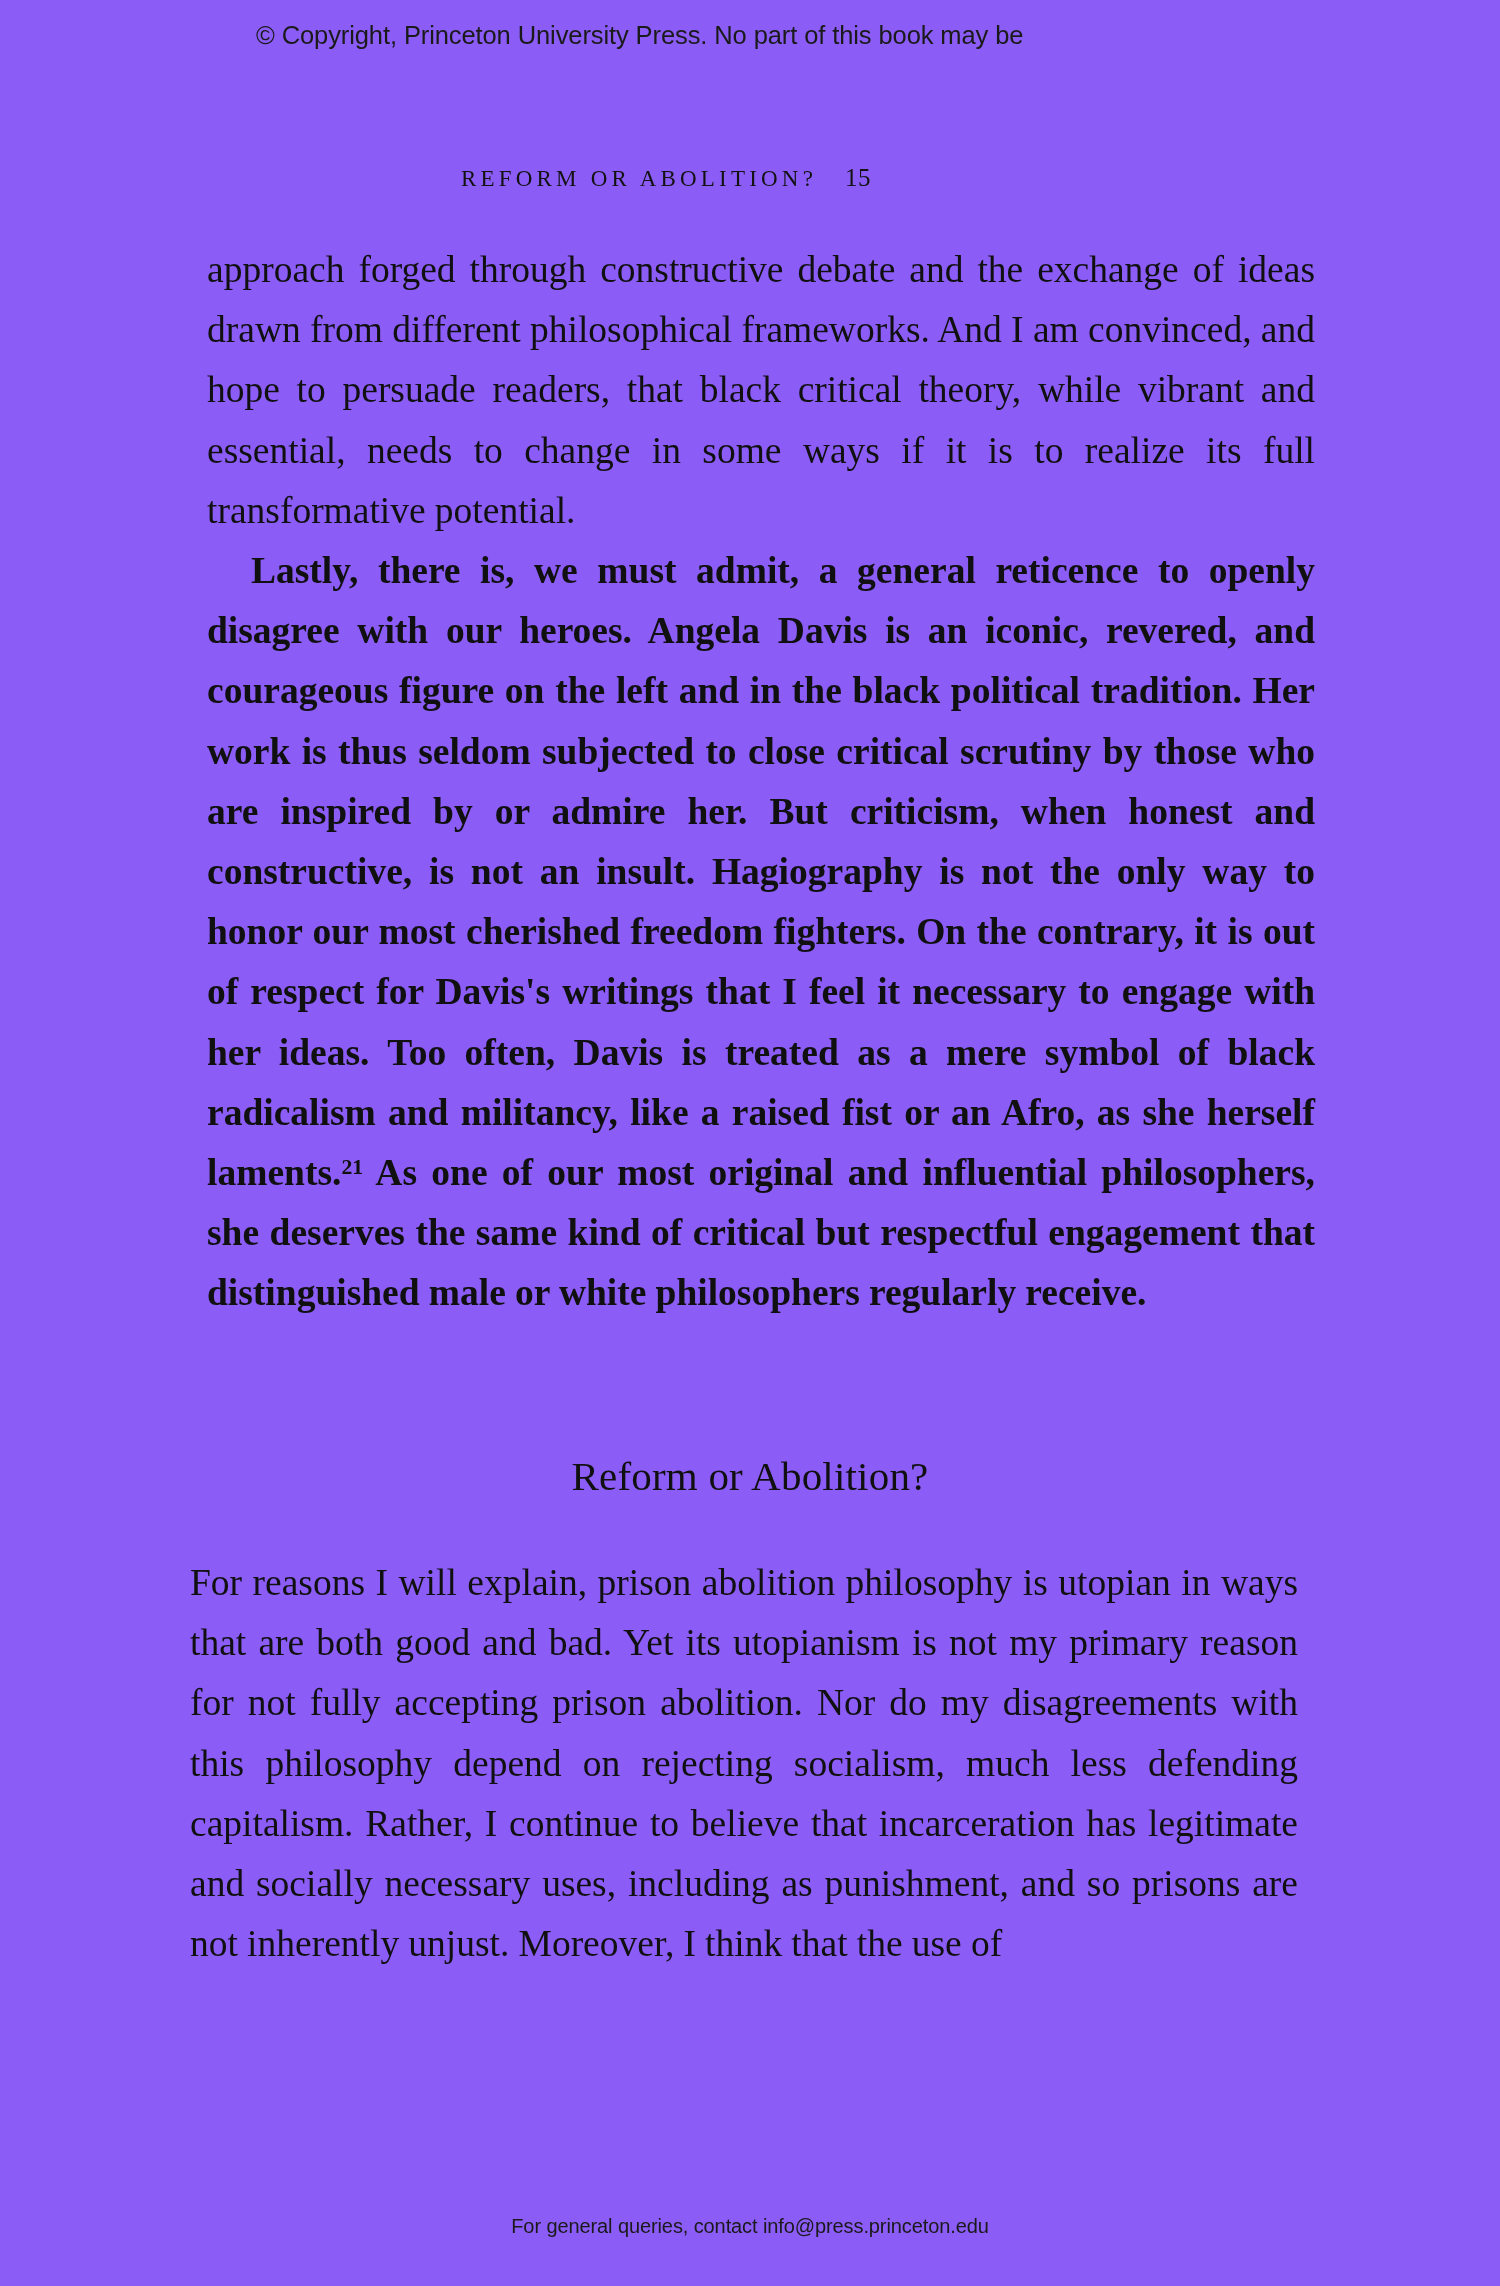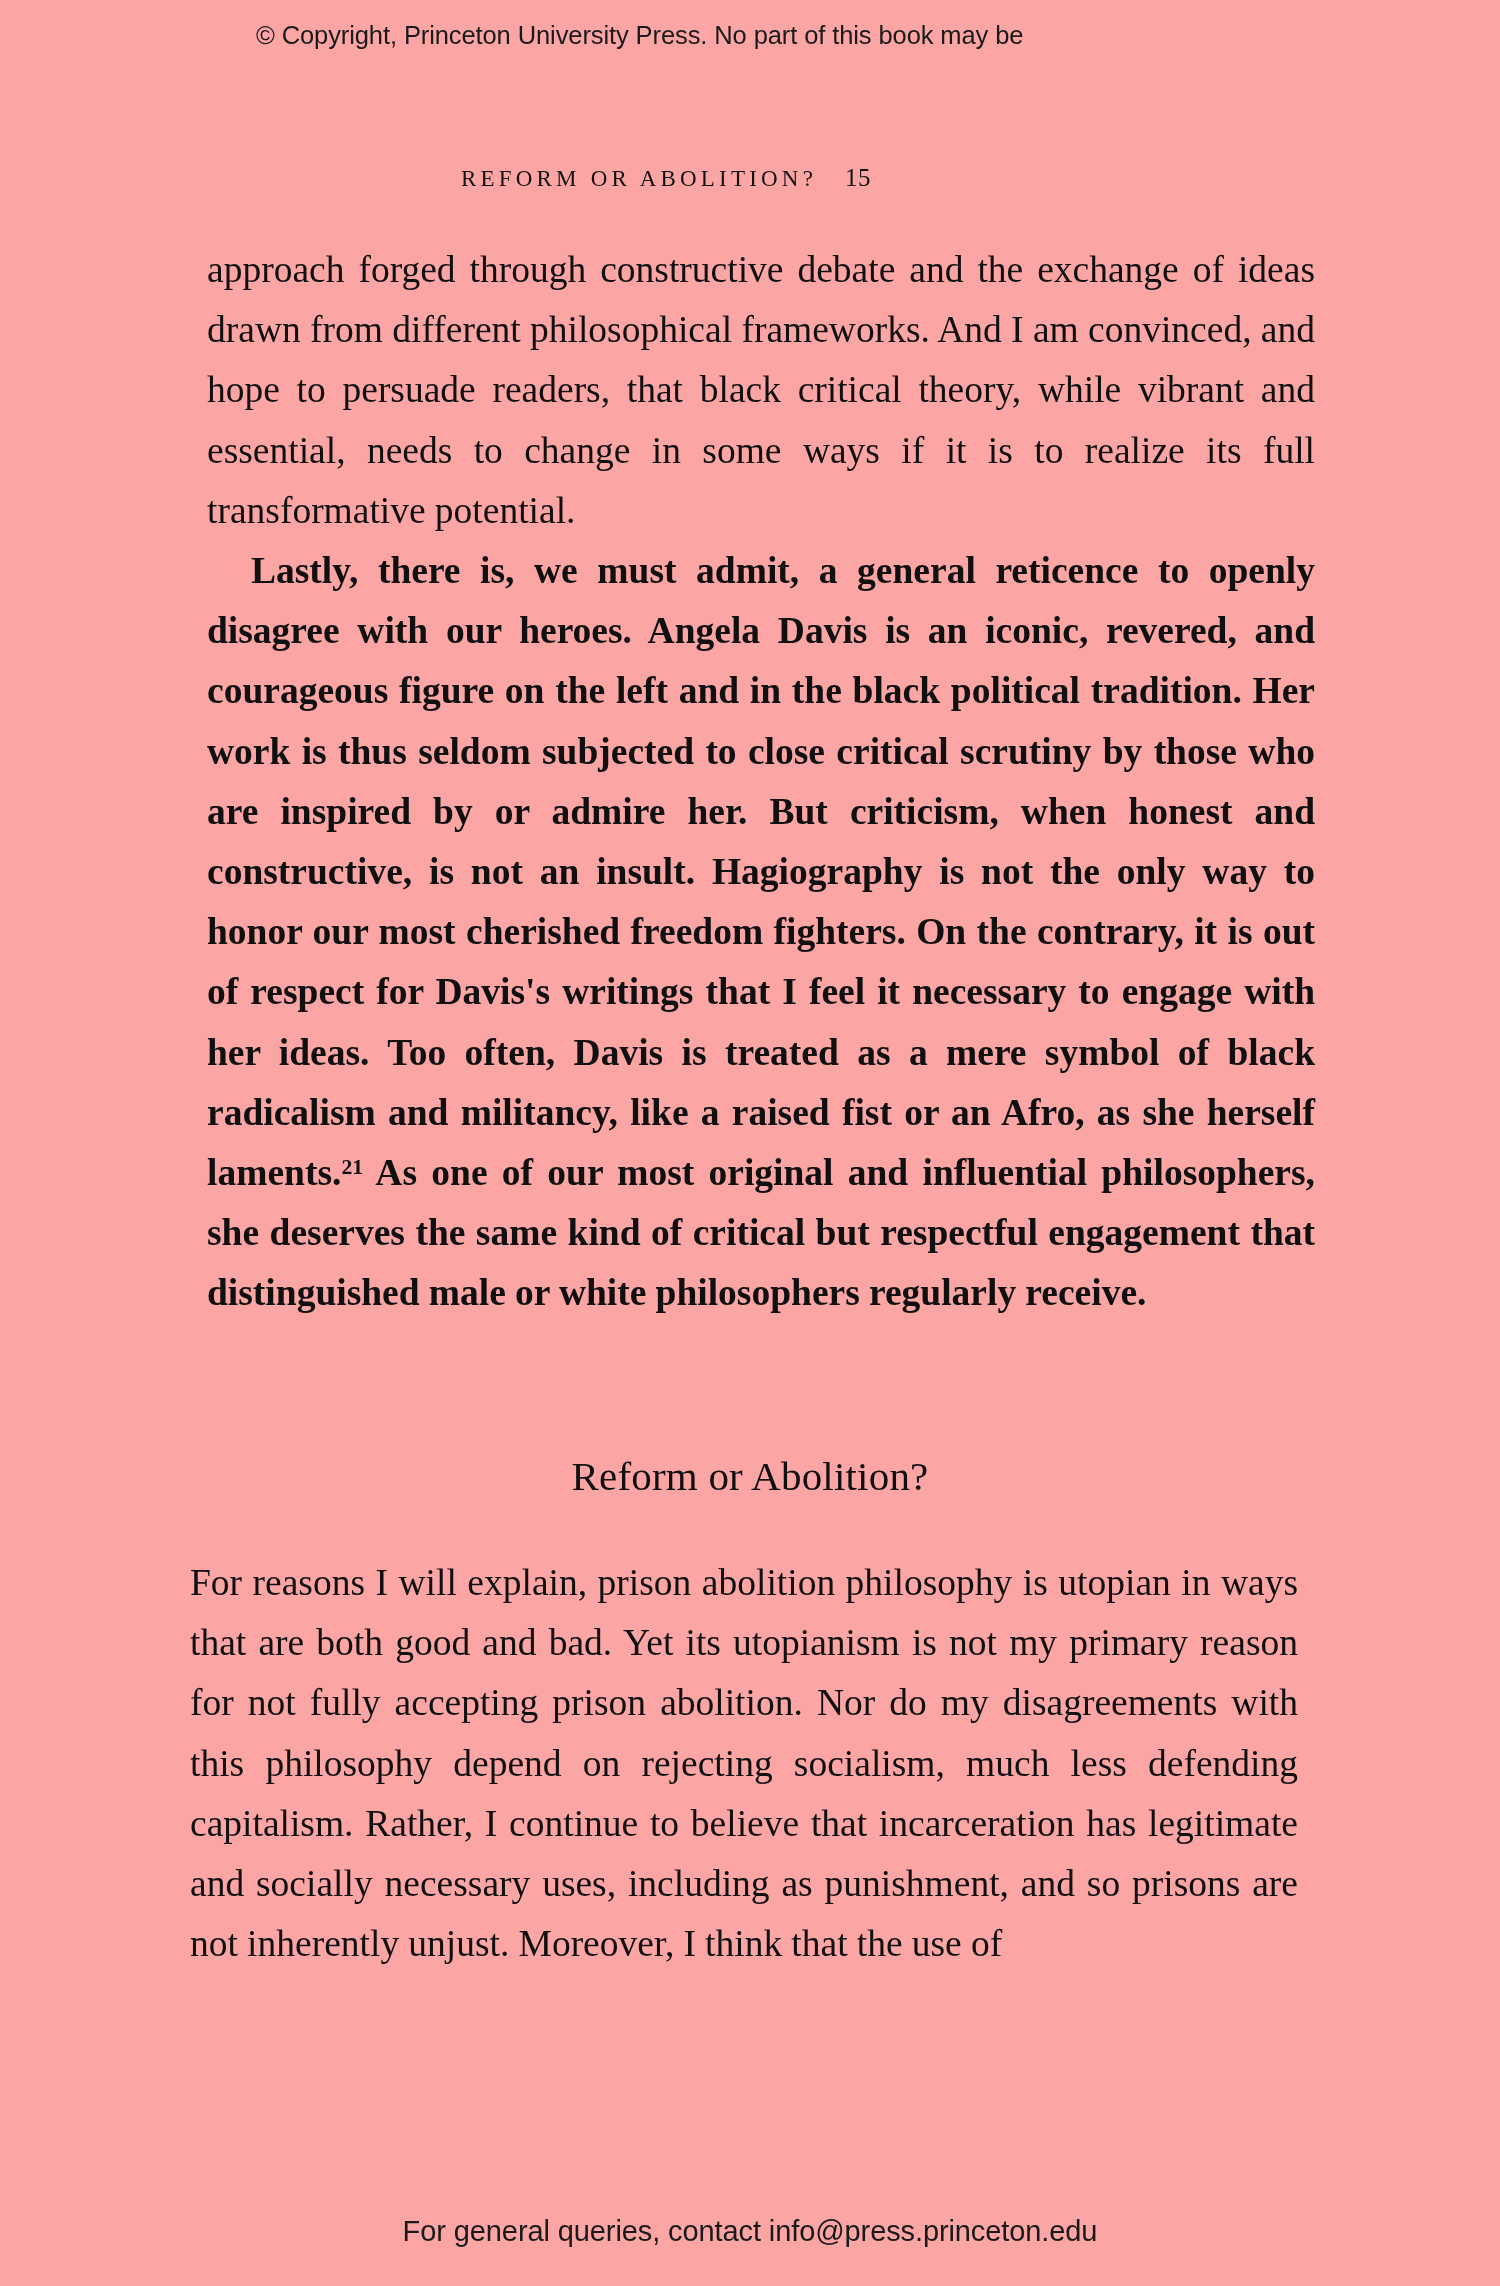--- a/index.html
+++ b/index.html
@@ -4,21 +4,21 @@
 <style>
   html, body {
     margin: 0;
     padding: 0;
     background: #ffffff;
   }
   .page {
     position: relative;
     width: 1500px;
     height: 2286px;
-    background: #fca5a5;
+    background: #8b5cf6;
     overflow: hidden;
     box-sizing: border-box;
   }
 
   
   .copyright {
     position: absolute;
     left: 256px;
     top: 18px;
     width: 1000px;
@@ -104,21 +104,21 @@
   }
 
   
   .footer {
     position: absolute;
     left: 0;
     top: 2215px;
     width: 1500px;
     text-align: center;
     font-family: "Liberation Sans", sans-serif;
-    font-size: 29px;
+    font-size: 20px;
     color: #1a1a1a;
     letter-spacing: -0.1px;
   }
 </style>
 </head>
 <body>
 
 <div class="page">
 
   <div class="copyright">

